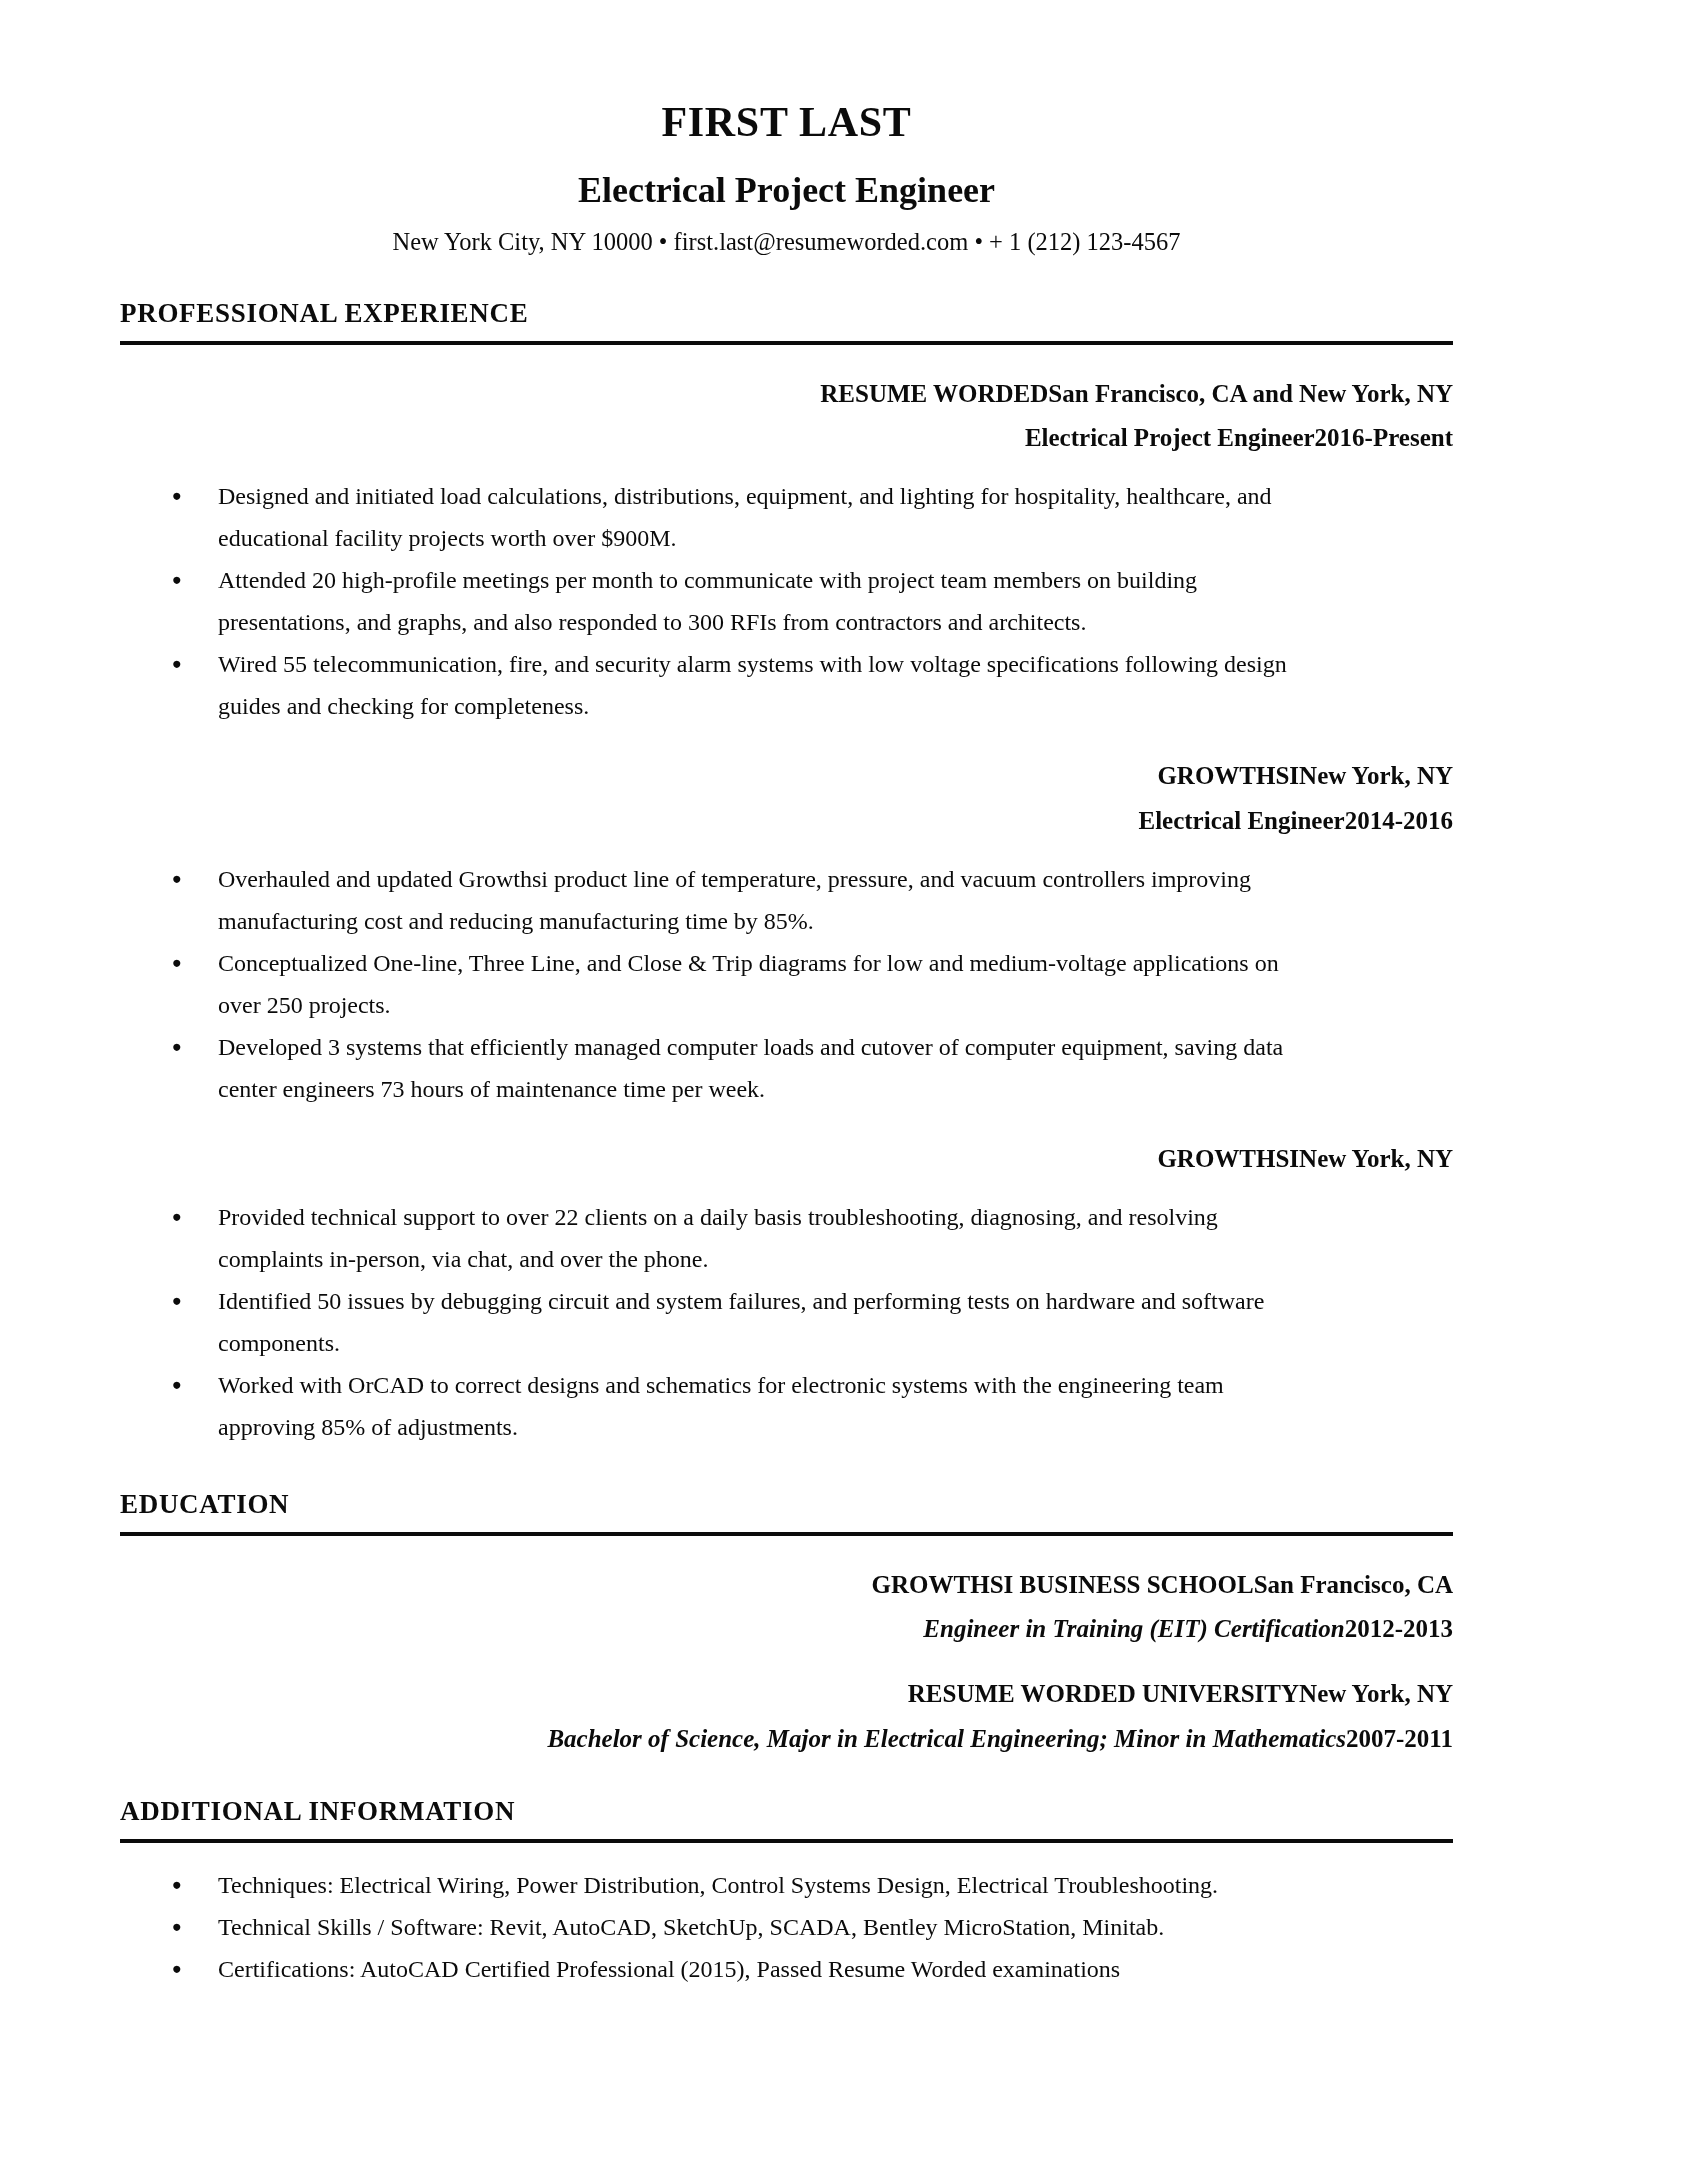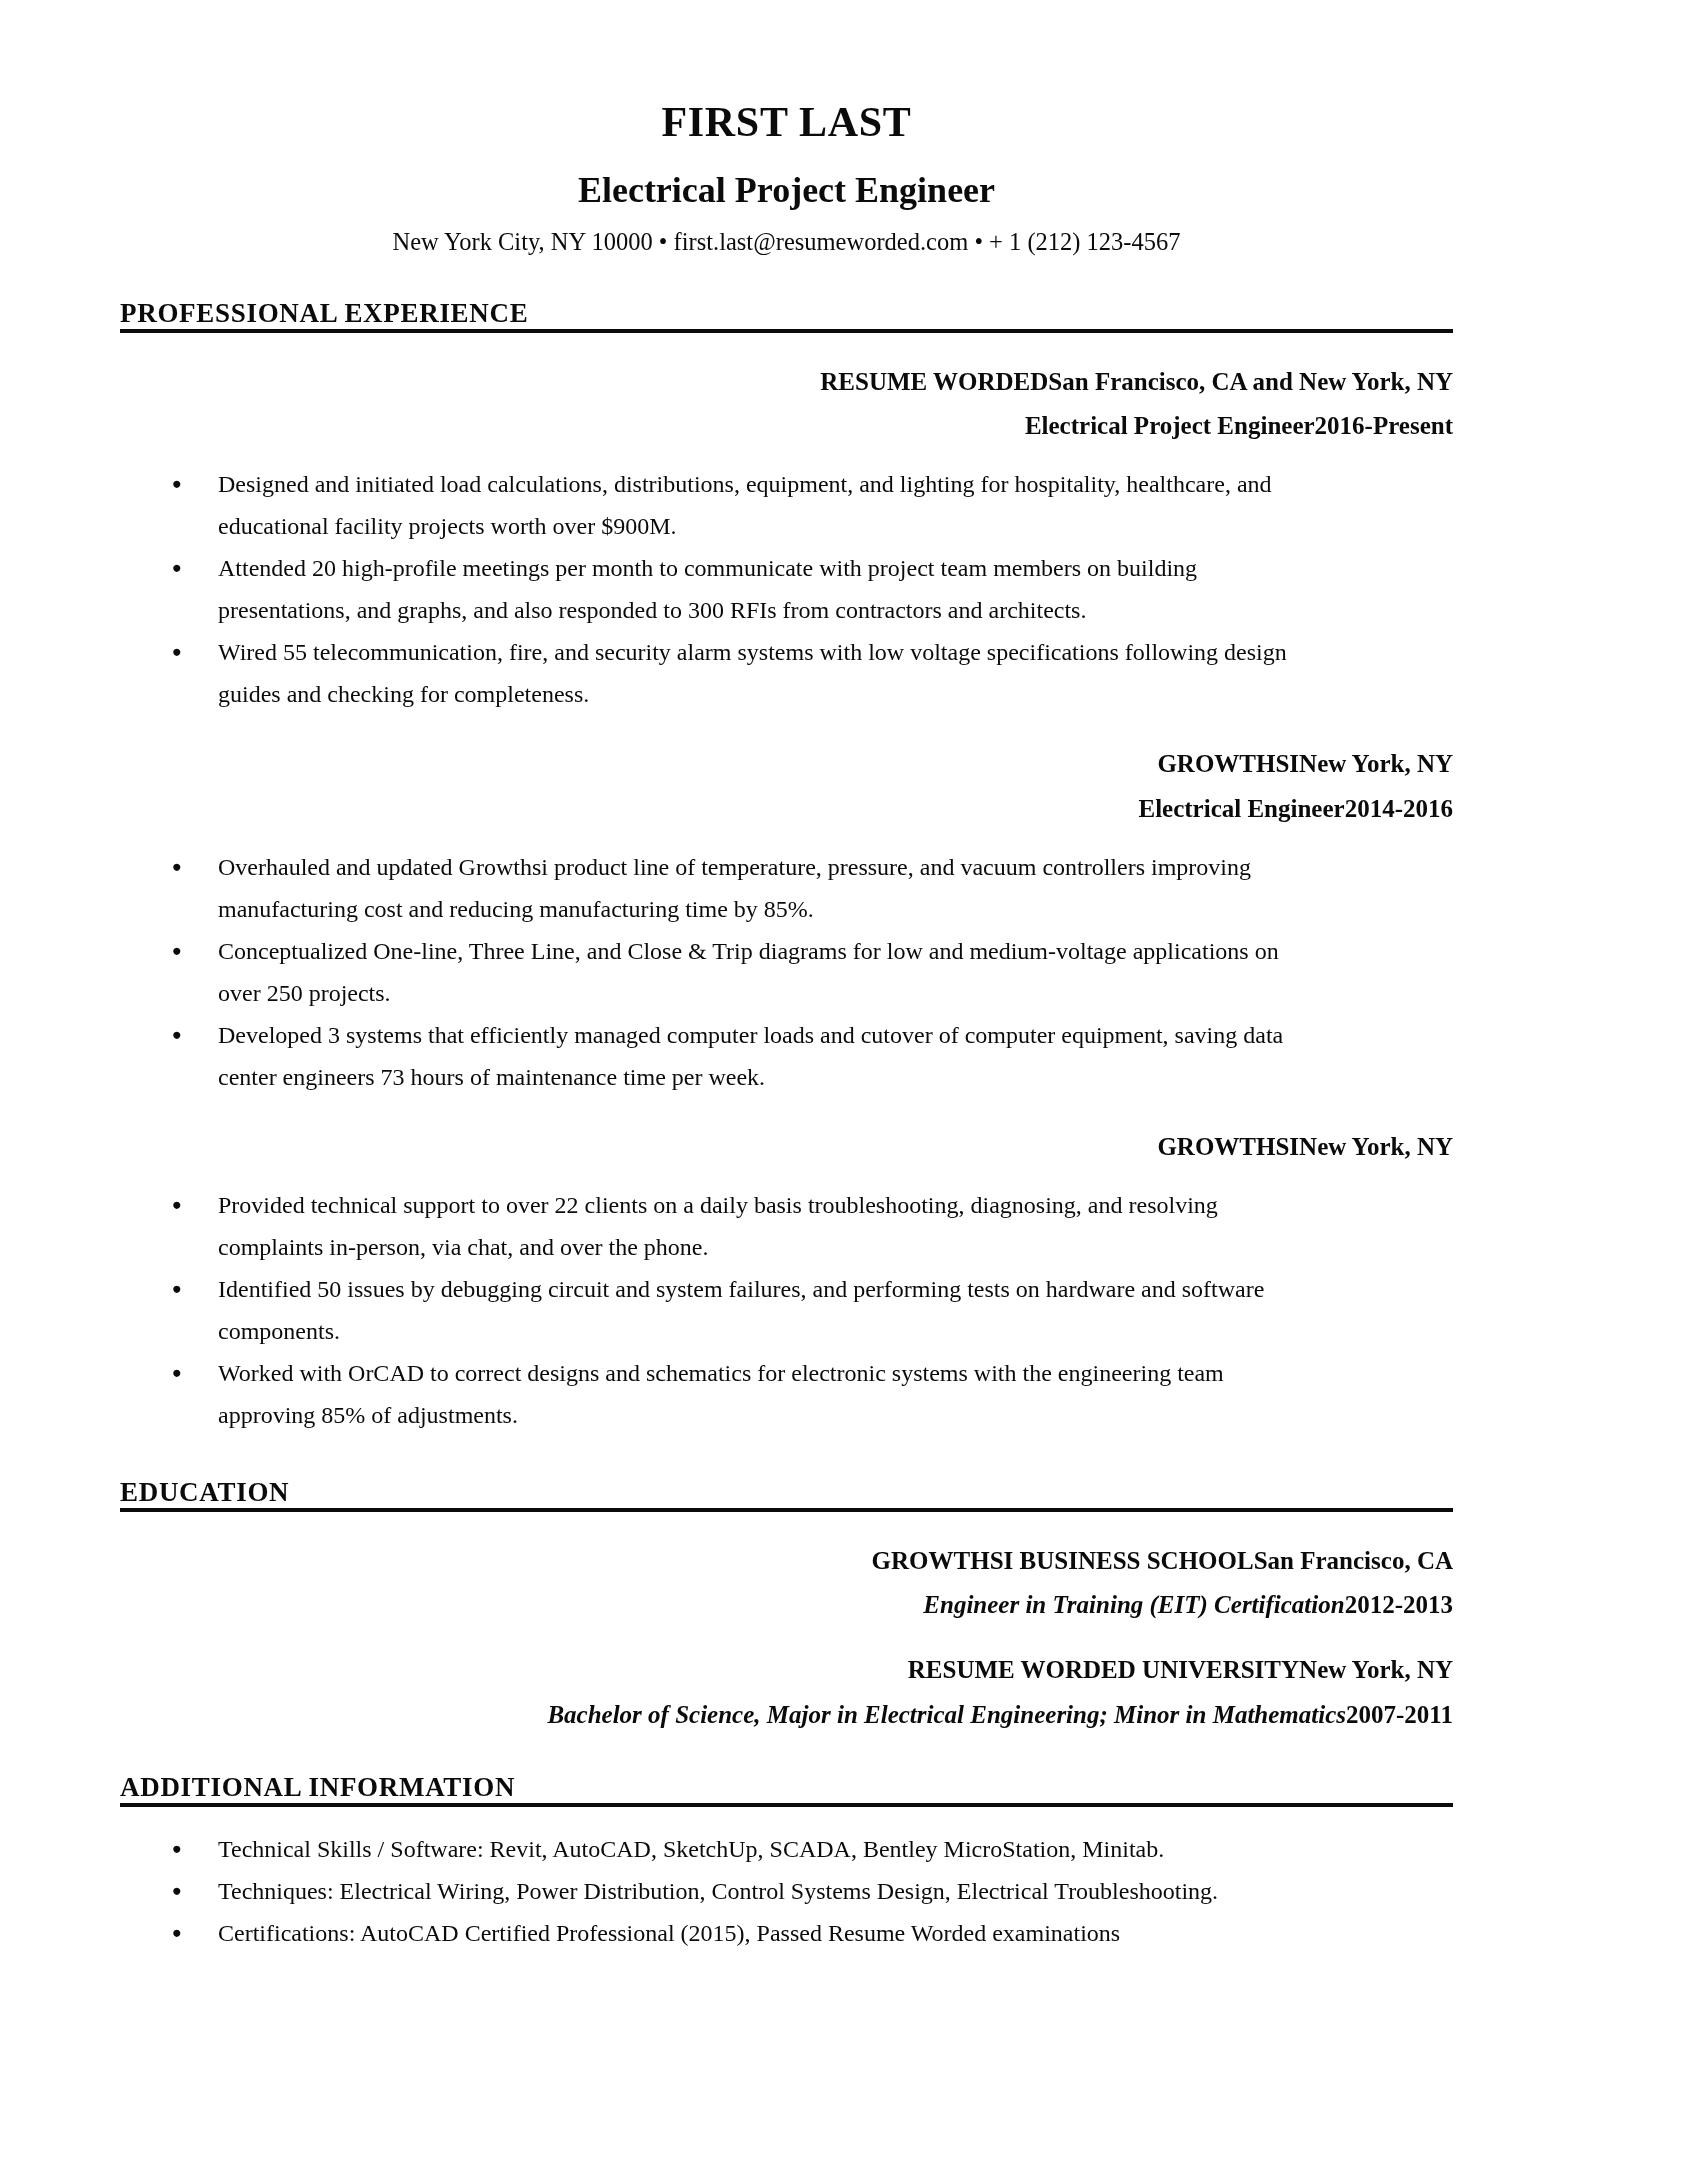--- a/index.html
+++ b/index.html
@@ -37,20 +37,21 @@
     line-height: 30px;
     margin-top: 16px;
   }
 
   
   .section { margin-top: 41px; }
   .section-heading {
     font-size: 27px;
     font-weight: 700;
     letter-spacing: 0.7px;
+    padding-bottom: 12px;
     border-bottom: 4.6px solid #0b0b0b;
   }
 
   
   .entry { margin-top: 33px; }
   .entry-row {
     display: flex;
     justify-content: flex-end;
     align-items: baseline;
     font-size: 25px;
@@ -172,20 +173,20 @@
       <div class="entry-row">
         <span class="italic">Bachelor of Science, Major in Electrical Engineering; Minor in Mathematics</span>
         <span>2007-2011</span>
       </div>
     </div>
   </section>
 
   <section class="section">
     <div class="section-heading">ADDITIONAL INFORMATION</div>
     <ul class="bullets">
+      <li>Techniques: Electrical Wiring, Power Distribution, Control Systems Design, Electrical Troubleshooting.</li>
       <li>Technical Skills / Software: Revit, AutoCAD, SketchUp, SCADA, Bentley MicroStation, Minitab.</li>
-      <li>Techniques: Electrical Wiring, Power Distribution, Control Systems Design, Electrical Troubleshooting.</li>
       <li>Certifications: AutoCAD Certified Professional (2015), Passed Resume Worded examinations</li>
     </ul>
   </section>
 
 </div>
 
 
 </body></html>

